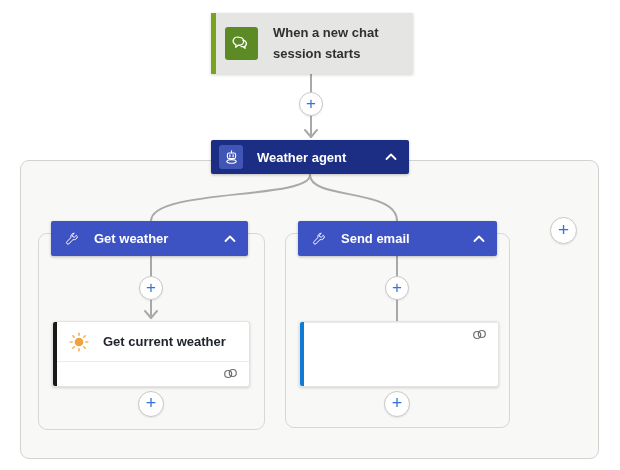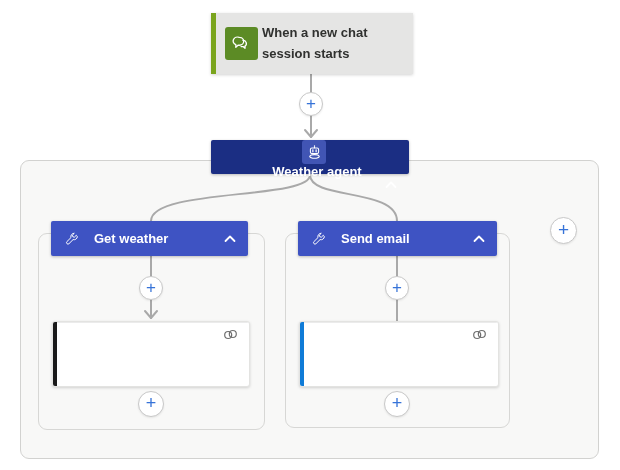--- a/index.html
+++ b/index.html
@@ -24,28 +24,28 @@
     position:absolute;left:211px;top:13px;width:202px;height:61px;z-index:3;
     background:#e5e5e4;display:flex;align-items:center;
     box-shadow:0 1px 3px rgba(0,0,0,.18);cursor:pointer;
   }
   .trigger-accent{position:absolute;left:0;top:0;width:5px;height:100%;background:#7aa41d;}
   .trigger-chip{
     margin-left:14px;width:33px;height:33px;border-radius:3px;background:#5c8b25;
     display:flex;align-items:center;justify-content:center;flex:0 0 auto;
   }
   .trigger-title{
-    margin-left:4px;margin-right:8px;font-size:13px;font-weight:600;color:#30312f;line-height:1.55;
+    margin-left:15px;margin-right:8px;font-size:13px;font-weight:600;color:#30312f;line-height:1.55;
   }
 
   
   .agent-node{
     position:absolute;left:211px;top:140px;width:198px;height:34px;z-index:3;
     background:#1b2e83;border-radius:2px;display:flex;align-items:center;
-    box-shadow:0 1px 3px rgba(0,0,0,.25);cursor:pointer;flex-direction:column;
+    box-shadow:0 1px 3px rgba(0,0,0,.25);cursor:pointer;
   }
   .agent-chip{
     margin-left:8px;width:24px;height:24px;border-radius:3px;background:#4155b4;
     display:flex;align-items:center;justify-content:center;flex:0 0 auto;
   }
   .node-label{margin-left:14px;font-size:13px;font-weight:700;color:#ffffff;white-space:nowrap;}
   .chev-btn{
     margin-left:auto;margin-right:10px;background:transparent;border:none;padding:2px;
     display:flex;align-items:center;cursor:pointer;
   }
@@ -178,20 +178,38 @@
 
   <button class="plus-btn plus-sm" style="left:139px;top:276px;">
     <span>+</span>
   </button>
   <button class="plus-btn plus-sm" style="left:385px;top:276px;">
     <span>+</span>
   </button>
 
   <div class="action-card left">
     <div class="card-accent black"></div>
+    <div class="card-title-row">
+      <div class="card-icon">
+        <svg width="24" height="24" viewBox="0 0 24 24">
+          <g stroke="#f4b45e" stroke-width="1.6" stroke-linecap="round">
+            <path d="M12,3.2 L12,5.2"></path>
+              <path d="M12,18.8 L12,20.8"></path>
+            <path d="M3.2,12 L5.2,12"></path>
+              <path d="M18.8,12 L20.8,12"></path>
+            <path d="M5.8,5.8 L7.2,7.2"></path>
+              <path d="M16.8,16.8 L18.2,18.2"></path>
+            <path d="M18.2,5.8 L16.8,7.2"></path>
+              <path d="M7.2,16.8 L5.8,18.2"></path>
+          </g>
+          <circle cx="12" cy="12" r="4.3" fill="#f0a33c"></circle>
+        </svg>
+      </div>
+      <span class="card-title">Get current weather</span>
+    </div>
     <div class="card-footer">
       <svg width="15" height="11" viewBox="0 0 15 11">
         <circle cx="5.2" cy="6" r="3.5" stroke="#6f6f6f" stroke-width="1.2" fill="none"></circle>
         <circle cx="9.8" cy="5" r="3.5" stroke="#6f6f6f" stroke-width="1.2" fill="none"></circle>
       </svg>
     </div>
   </div>
 
   <div class="action-card right">
     <div class="card-accent blue"></div>

